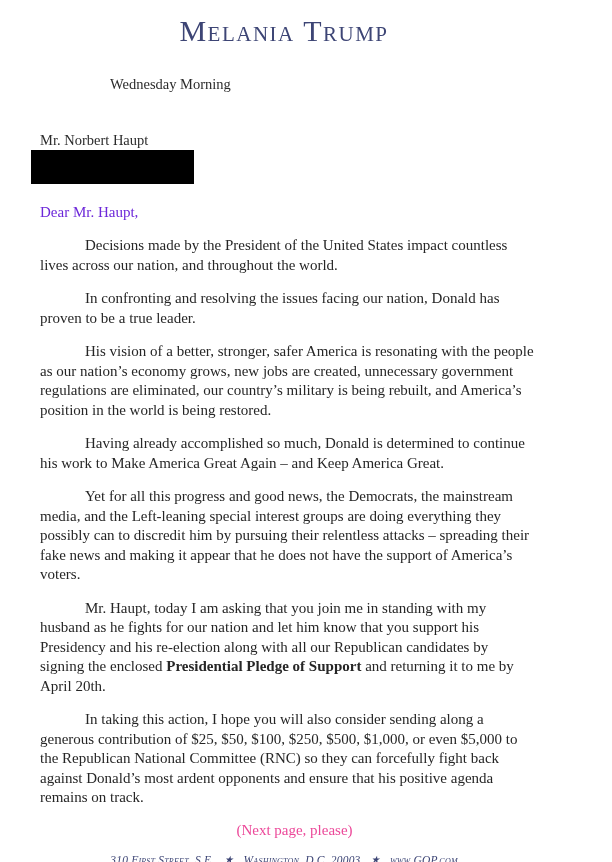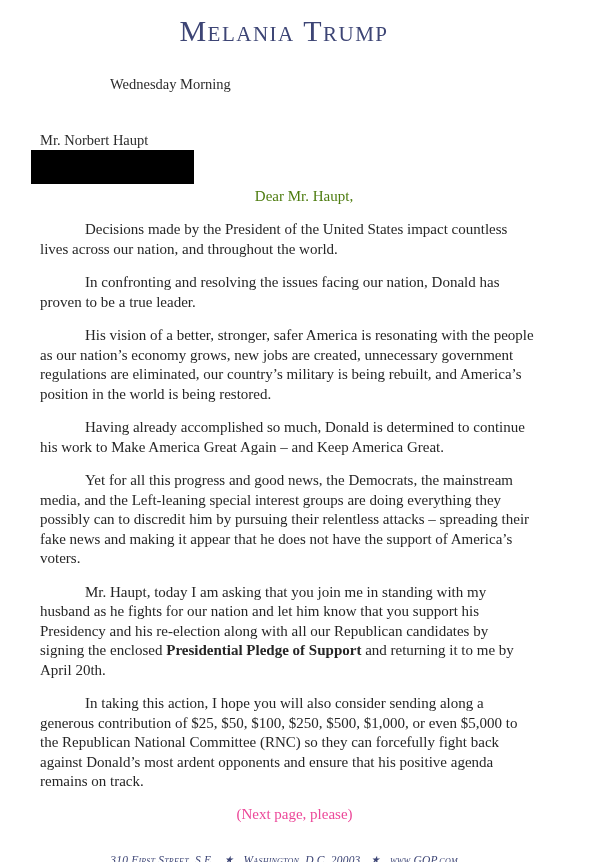--- a/index.html
+++ b/index.html
@@ -59,25 +59,24 @@
   .redaction {
     margin-left: -9px;
     margin-top: 1px;
     width: 163px;
     height: 34px;
     background: #000000;
   }
 
   
   .salutation {
-    margin-top: 4px;
+    margin-top: 20px;
     padding-left: 40px;
     font-size: 15px;
-    color: #4d7c0f;
-    text-align: center;
+    color: #6d28d9;
   }
 
   
   .body-copy {
     margin-top: 15px;
     padding-left: 40px;
     padding-right: 34px;
   }
   .para {
     font-size: 15px;

